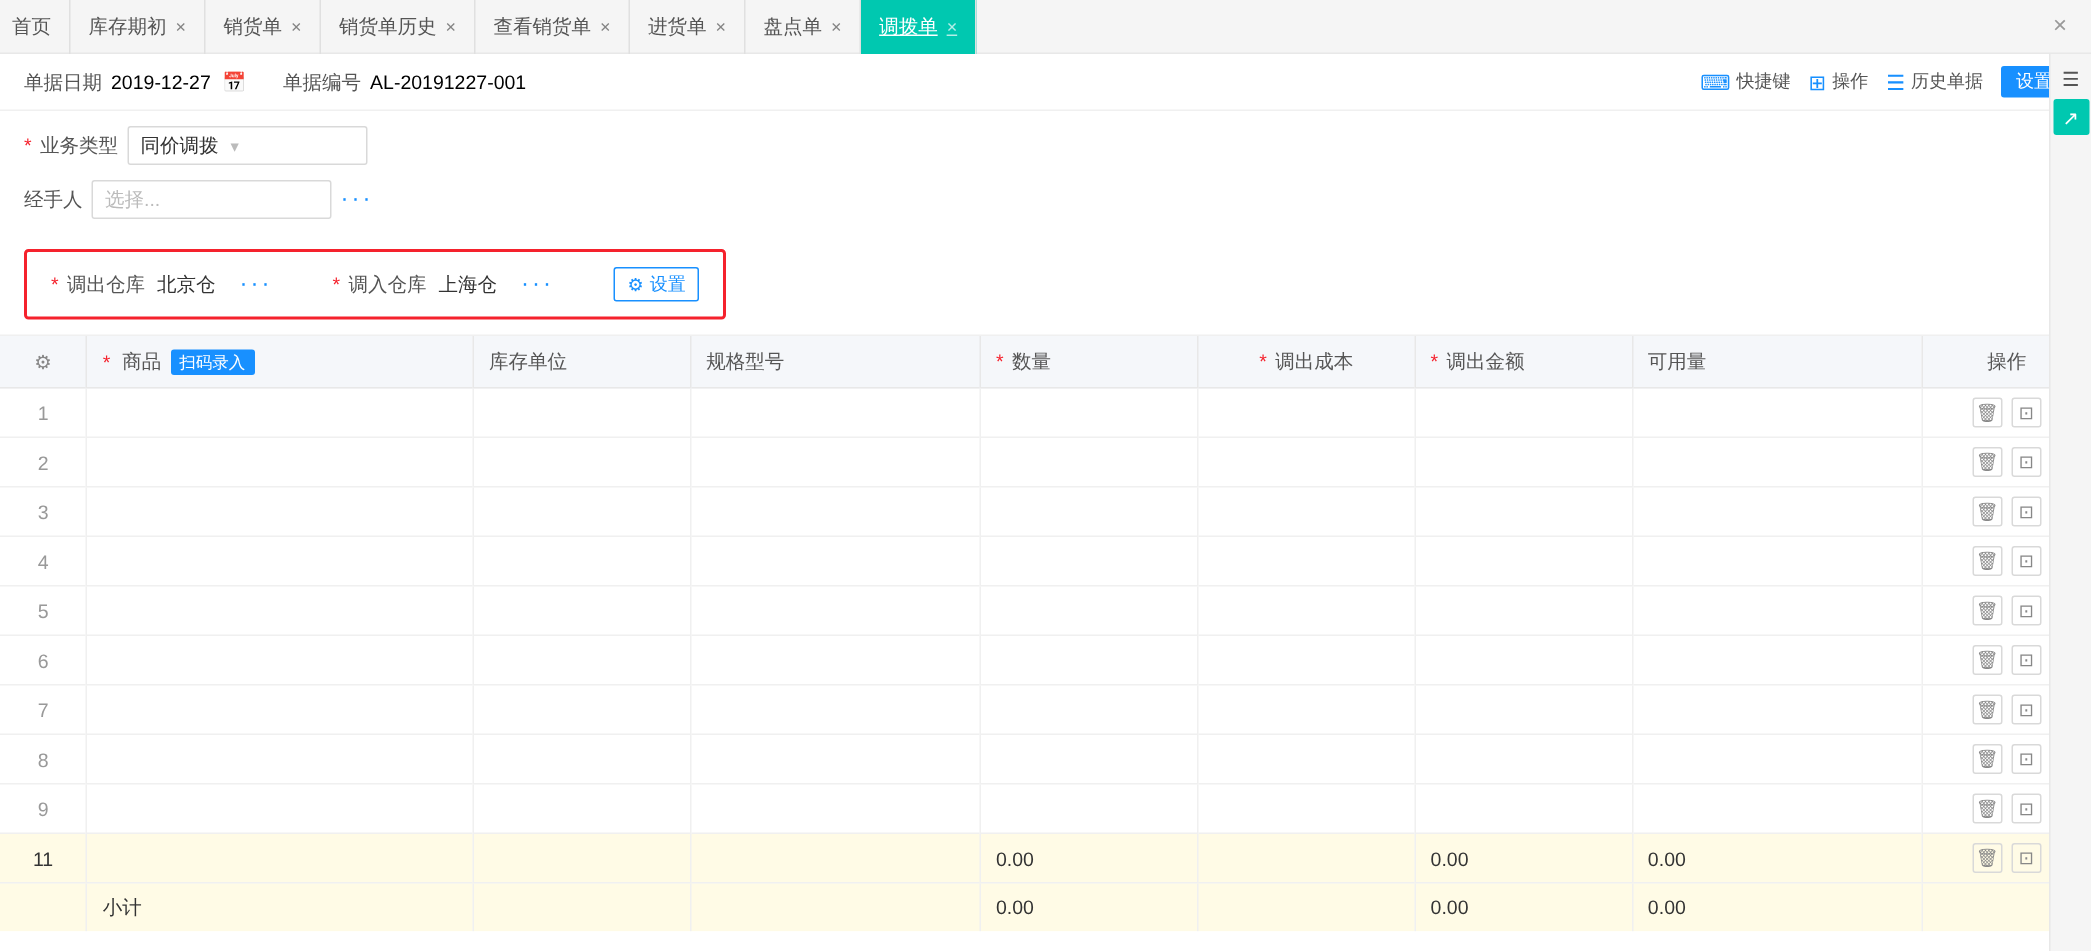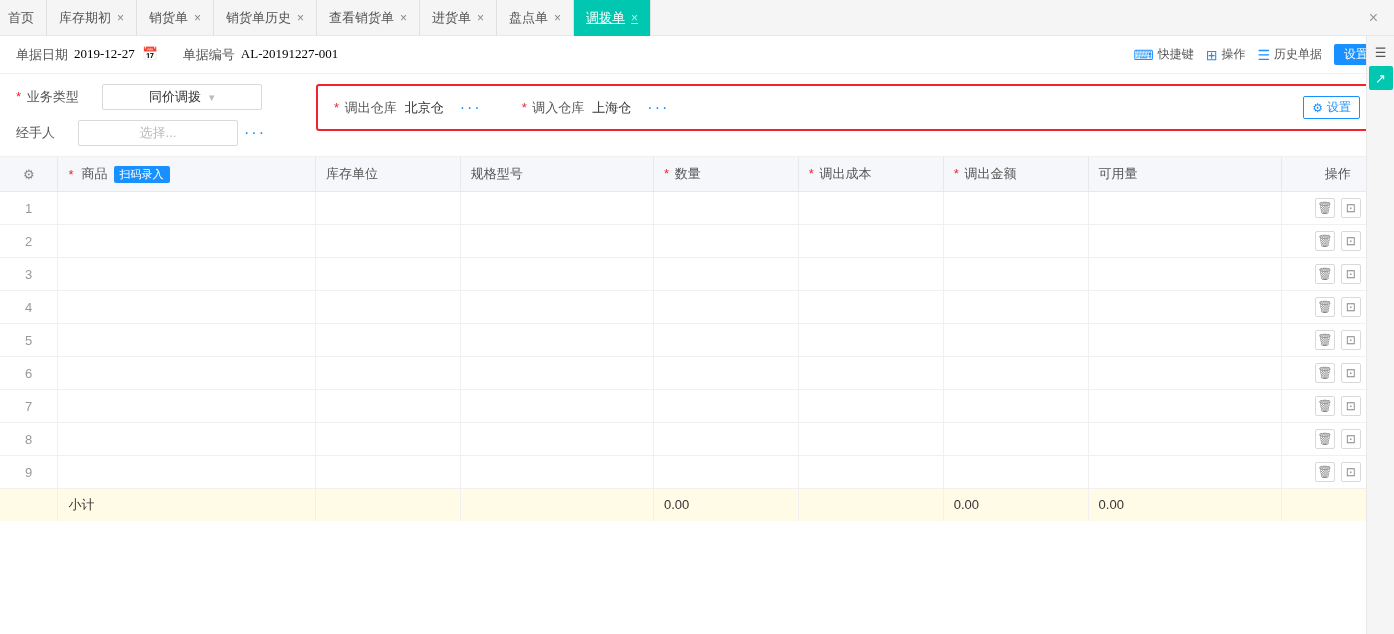--- a/index.html
+++ b/index.html
@@ -50,24 +50,23 @@
     
     .header-row {
       display: flex;
       align-items: center;
       padding: 8px 16px;
       border-bottom: 1px solid #f0f0f0;
       gap: 24px;
     }
     .header-field {
       display: flex;
-      align-items: flex-start;
+      align-items: center;
       gap: 6px;
       font-size: 13px;
-      font-family: Liberation Serif, serif;
     }
     .header-field label { color: #555; }
     .header-field .value { color: #000000; font-weight: 500; }
     .calendar-icon { color: #1890ff; cursor: pointer; margin-left: 2px; }
     .header-actions {
       margin-left: auto;
       display: flex;
       align-items: center;
       gap: 12px;
     }
@@ -90,20 +89,21 @@
       font-size: 12px;
     }
 
     
     .form-area {
       display: flex;
       align-items: flex-start;
       padding: 10px 16px;
       gap: 20px;
       border-bottom: 1px solid #f0f0f0;
+      flex-direction: column;
     }
     .form-left {
       display: flex;
       flex-direction: column;
       gap: 10px;
       min-width: 280px;
     }
     .form-field {
       display: flex;
       align-items: center;
@@ -117,23 +117,22 @@
     .field-value {
       border: 1px solid #d9d9d9;
       border-radius: 2px;
       padding: 3px 8px;
       min-width: 160px;
       color: #333;
       background: #fff;
       cursor: pointer;
       display: flex;
       align-items: center;
-      justify-content: center;
+      justify-content: flex-start;
       gap: 8px;
-      margin-left: 17px;
     }
     .field-value .chevron { color: #bbb; font-size: 11px; }
     .field-placeholder { color: #bbb; }
     .more-icon { color: #1890ff; cursor: pointer; font-size: 16px; letter-spacing: 2px; }
 
     
     .red-bordered {
       border: 2px solid #f5222d;
       border-radius: 3px;
       padding: 10px 16px;
@@ -405,21 +404,21 @@
         <th style="width:90px;">
           <span>库存单位</span>
         </th>
         <th style="width:120px;">
           <span>规格型号</span>
         </th>
         <th style="width:90px;">
           <span class="required-star">*</span>
           <span>数量</span>
         </th>
-        <th style="width:90px;">
+        <th style="width:90px;text-align:center;">
           <span class="required-star">*</span>
           <span>调出成本</span>
         </th>
         <th style="width:90px;">
           <span class="required-star">*</span>
           <span>调出金额</span>
         </th>
         <th style="width:120px;">
           <span>可用量</span>
         </th>
@@ -560,20 +559,36 @@
     </tr>
         <tr>
       <td class="row-num">9</td>
       <td></td>
       <td></td>
       <td></td>
       <td></td>
       <td></td>
       <td></td>
       <td></td>
+      <td>
+        <div class="op-icons">
+          <div class="op-icon">🗑</div>
+          <div class="op-icon">⊡</div>
+        </div>
+      </td>
+    </tr>
+        <tr class="subtotal-row">
+      <td class="row-num">11</td>
+      <td></td>
+      <td></td>
+      <td></td>
+      <td>0.00</td>
+      <td></td>
+      <td>0.00</td>
+      <td>0.00</td>
       <td>
         <div class="op-icons">
           <div class="op-icon">🗑</div>
           <div class="op-icon">⊡</div>
         </div>
       </td>
     </tr>
         <tr class="subtotal-row">
   <td class="row-num"></td>
   <td style="color:#333;">小计</td>

